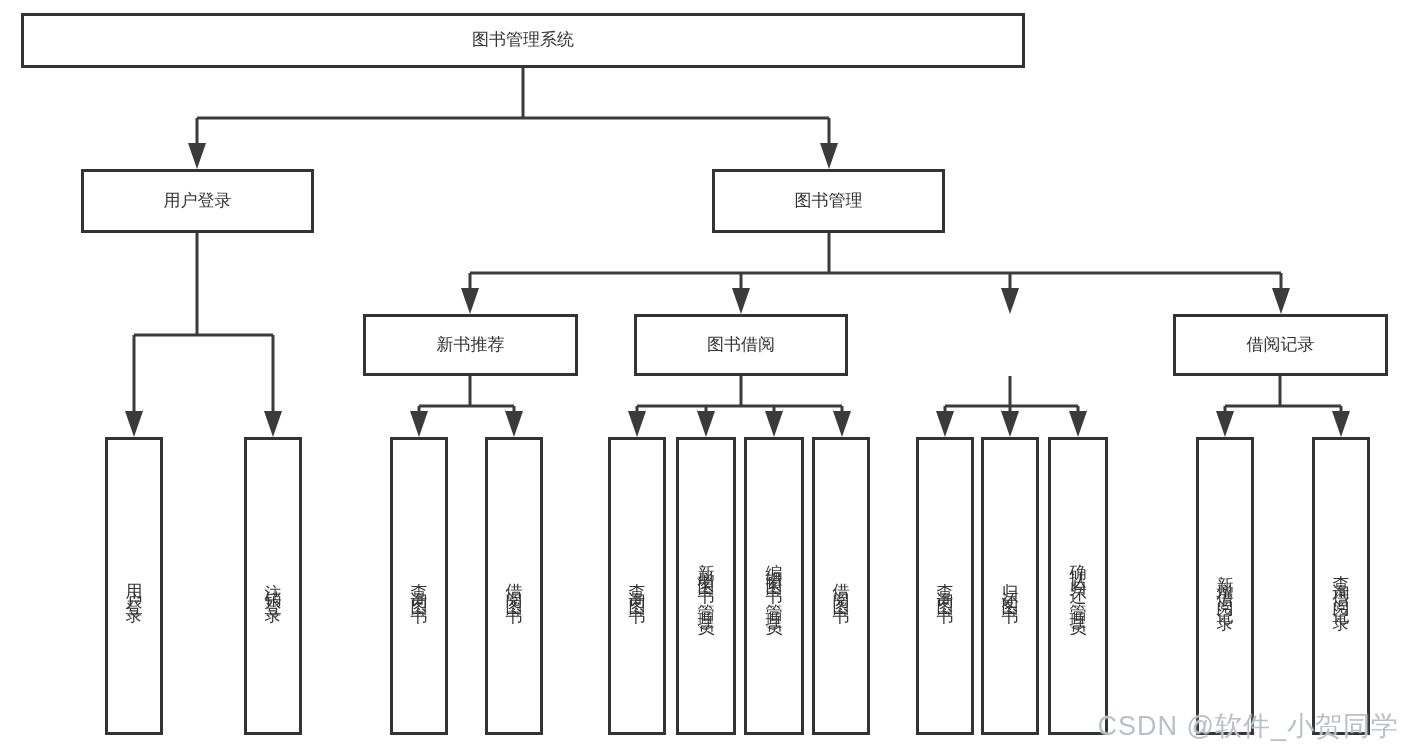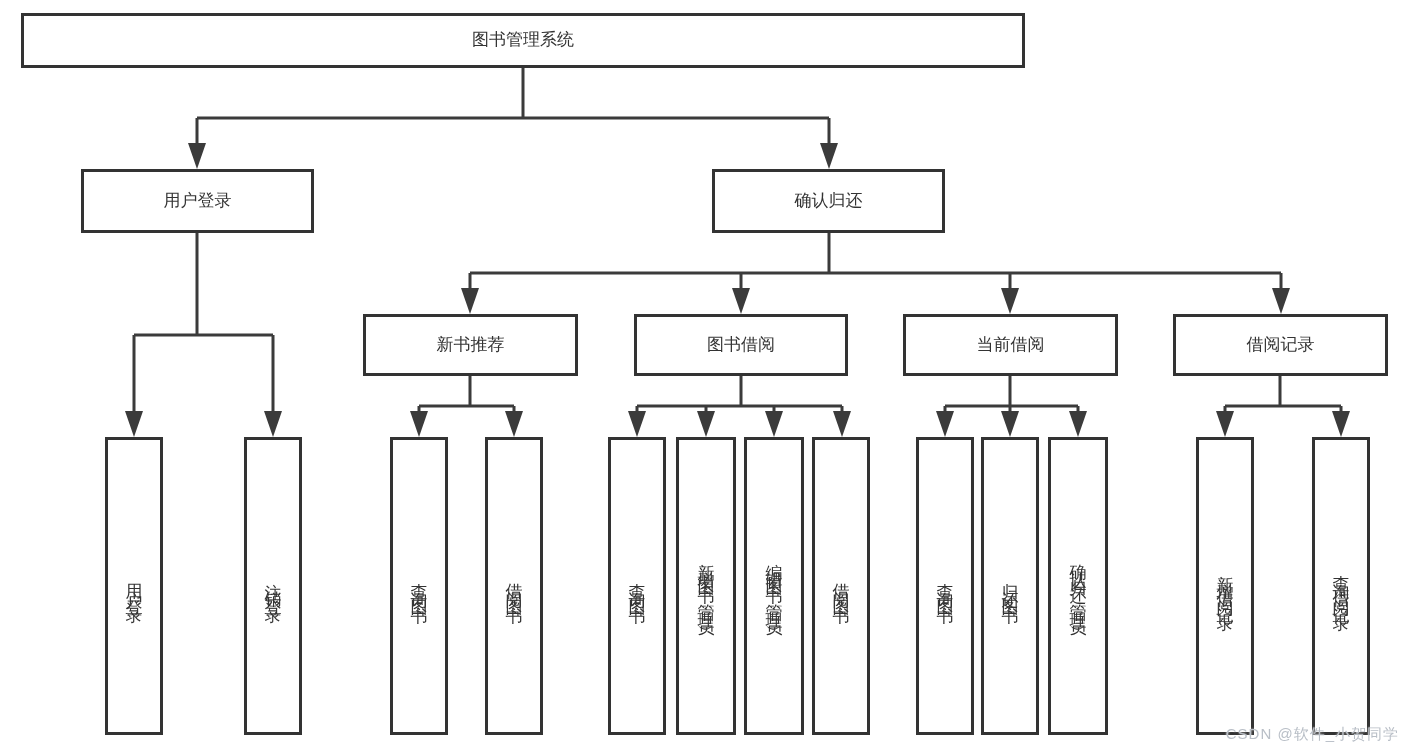--- a/index.html
+++ b/index.html
@@ -41,21 +41,21 @@
   .leaf span {
     writing-mode: vertical-rl;
     text-orientation: mixed;
     letter-spacing: 8px;
     line-height: 1;
   }
   .watermark {
     position: absolute;
     right: 6px;
     bottom: 3px;
-    font-size: 15px;
+    font-size: 27px;
     color: var(--watermark);
     text-shadow: 0 0 2px #ffffff;
     letter-spacing: 1px;
     pointer-events: none;
   }
 </style>
 </head>
 <body>
 
 <div class="canvas">
@@ -91,25 +91,24 @@
       <use href="#ah" xlink:href="#ah" x="1010" y="437"></use>
       <use href="#ah" xlink:href="#ah" x="1078" y="437"></use>
       <use href="#ah" xlink:href="#ah" x="1225" y="437"></use>
       <use href="#ah" xlink:href="#ah" x="1341" y="437"></use>
     </g>
   </svg>
 
   <div class="node" style="left:21px;top:13px;width:1004px;height:55px">图书管理系统</div>
 
   <div class="node" style="left:81px;top:169px;width:233px;height:64px">用户登录</div>
-  <div class="node" style="left:712px;top:169px;width:233px;height:64px">确认归还</div>
+  <div class="node" style="left:712px;top:169px;width:233px;height:64px">图书管理</div>
 
   <div class="node" style="left:634px;top:314px;width:214px;height:62px">图书借阅</div>
   <div class="node" style="left:363px;top:314px;width:215px;height:62px">新书推荐</div>
-  <div class="node" style="left:903px;top:314px;width:215px;height:62px">当前借阅</div>
   <div class="node" style="left:1173px;top:314px;width:215px;height:62px">借阅记录</div>
 
   <div class="node leaf" style="left:105px;top:437px;width:58px;height:298px">
     <span>用户登录</span>
   </div>
   <div class="node leaf" style="left:244px;top:437px;width:58px;height:298px">
     <span>注销登录</span>
   </div>
 
   <div class="node leaf" style="left:390px;top:437px;width:58px;height:298px">

